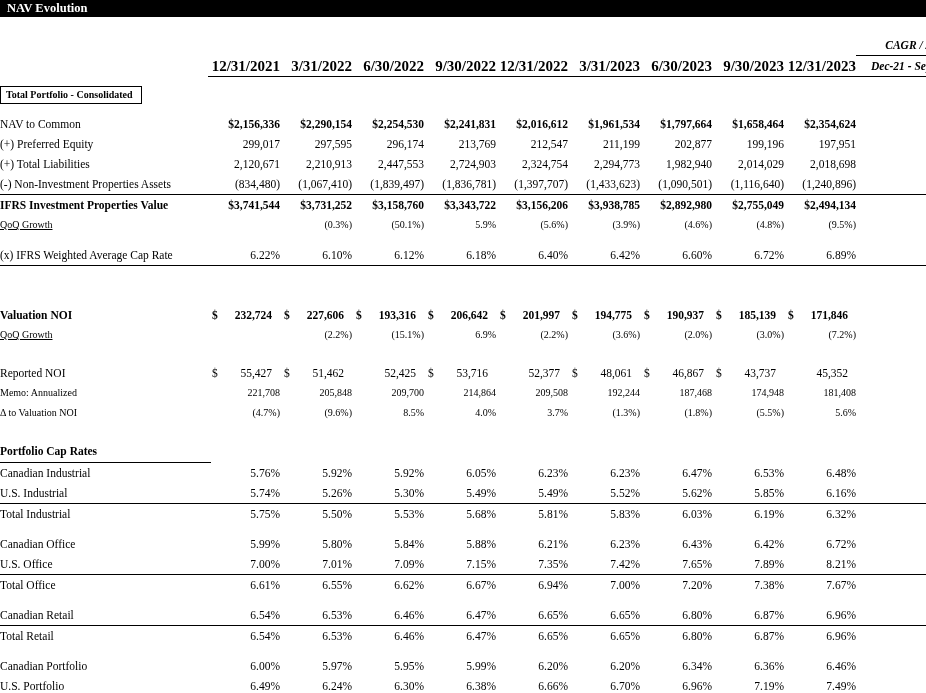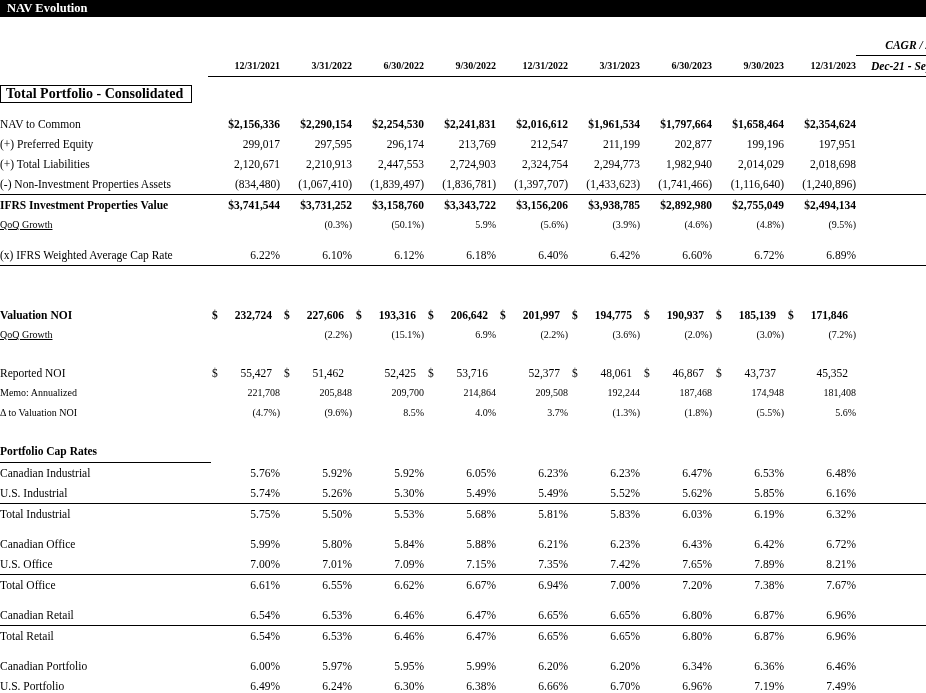--- a/index.html
+++ b/index.html
@@ -76,21 +76,21 @@
   tr.spacer td { height: 10px; line-height: 10px; }
   tr.spacer-sm td { height: 7px; line-height: 7px; }
   tr.spacer-lg td { height: 18px; line-height: 18px; }
 
   
   .boxed {
     display: inline-block;
     border: 1.2px solid #000;
     font-weight: bold;
     padding: 1px 8px 1px 5px;
-    font-size: 14px;
+    font-size: 10px;
     line-height: 14px;
   }
 
   
   .underline-head {
     display: inline-block;
     border-bottom: 1.2px solid #000;
     font-weight: bold;
     padding-right: 114px;
     padding-bottom: 1px;
@@ -104,21 +104,21 @@
     background-image:
       radial-gradient(circle at 1px 1px, #000 0.6px, transparent 0.7px);
     background-size: 3px 3px;
   }
 
   
   td.datehdr {
     text-align: right;
     padding-right: 8px;
     font-weight: bold;
-    font-size: 10px;
+    font-size: 15px;
     height: 19px;
     line-height: 19px;
     border-bottom: 1.3px solid #000;
   }
   td.cagrhdr {
     text-align: center;
     font-weight: bold;
     font-style: italic;
     font-size: 11.5px;
     height: 19px;
@@ -244,21 +244,21 @@
     </tr>
 
     <tr>
       <td class="lbl ind1">(-) Non-Investment Properties Assets</td>
       <td class="num">(834,480)</td>
       <td class="num">(1,067,410)</td>
       <td class="num">(1,839,497)</td>
       <td class="num">(1,836,781)</td>
       <td class="num">(1,397,707)</td>
       <td class="num">(1,433,623)</td>
-      <td class="num">(1,741,466)</td>
+      <td class="num">(1,090,501)</td>
       <td class="num">(1,116,640)</td>
       <td class="num">(1,240,896)</td>
       <td class="cagr smit">33.8%</td>
     </tr>
 
     <tr>
       <td class="lbl b topline2">IFRS Investment Properties Value</td>
       <td class="num b topline2">$3,741,544</td>
       <td class="num b topline2">$3,731,252</td>
       <td class="num b topline2">$3,158,760</td>

